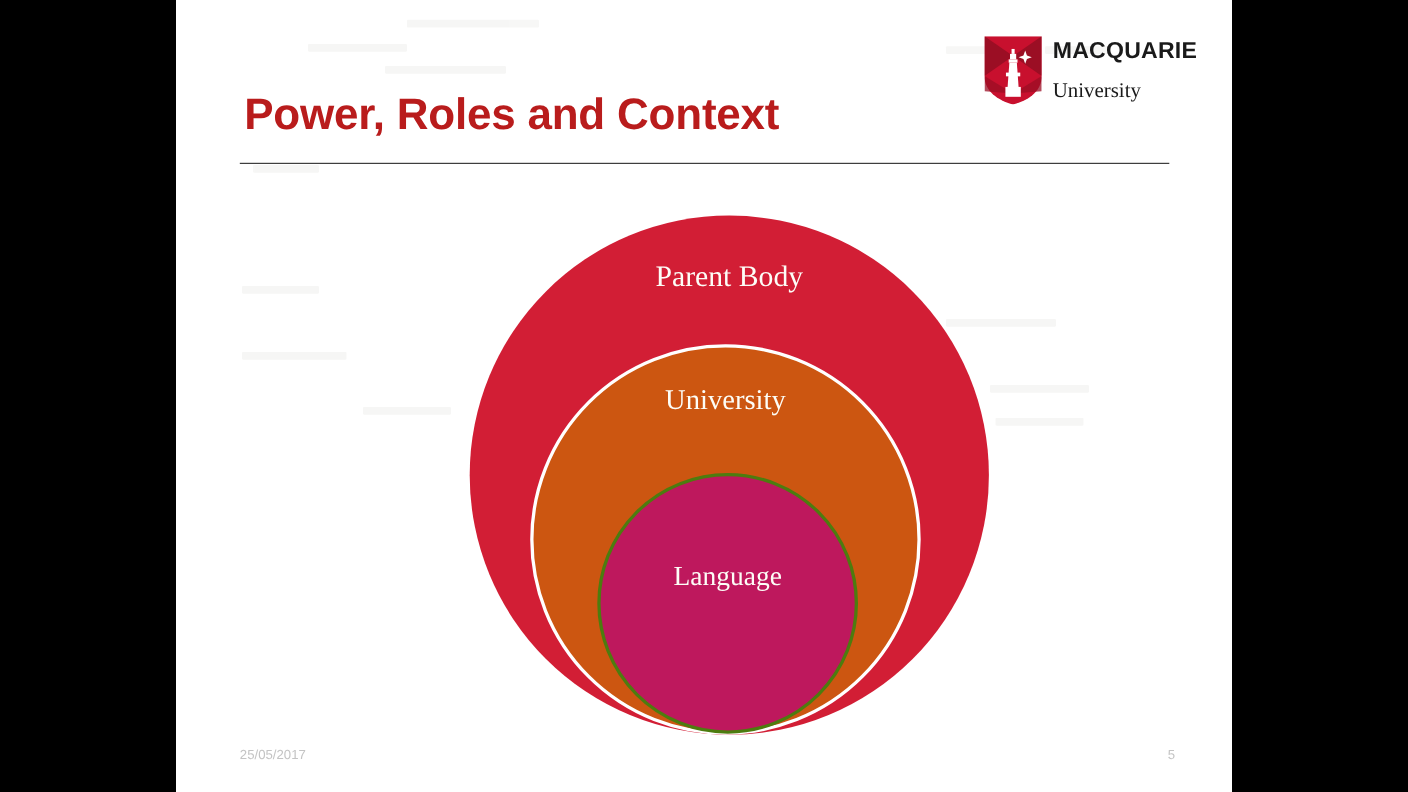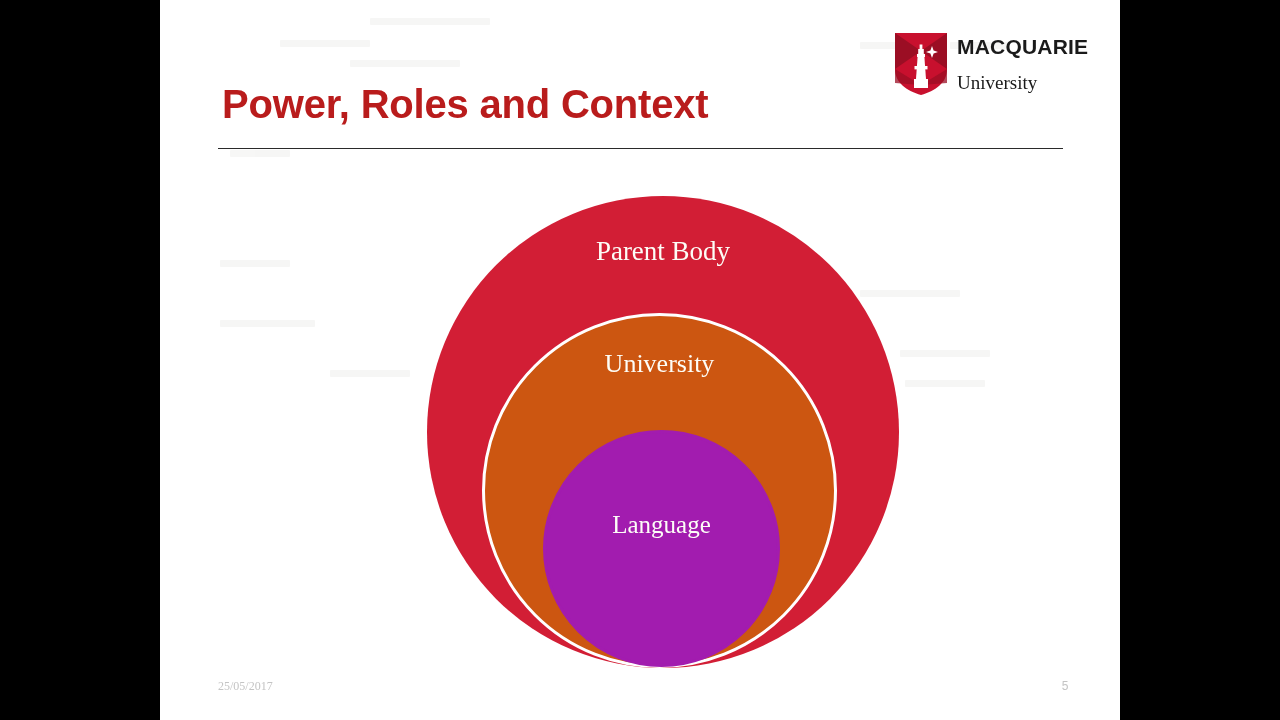--- a/index.html
+++ b/index.html
@@ -134,22 +134,22 @@
     width: 355px;
     height: 355px;
     background: #CC5611;
     border: 3px solid #ffffff;
   }
   #ring-centre {
     left: 367px;           
     top: 430px;
     width: 237px;
     height: 237px;
-    background: #a21caf;
-    border: 3px solid #a21caf;
+    background: #be185d;
+    border: 3px solid #4d7c0f;
   }
 
   .ring-label {
     position: absolute;
     width: 100%;
     text-align: center;
     color: #fdfdf7;
     font-family: "Liberation Serif", serif;
     font-weight: normal;
     line-height: 1.18;
@@ -167,21 +167,21 @@
     top: 77px;
     font-size: 25px;
   }
   .label-line { display: block; }
 
   
   #footer-date {
     position: absolute;
     left: 58px;            
     top: 679px;
-    font-family: Liberation Serif, serif;
+    font-family: Liberation Sans, sans-serif;
     font-size: 12px;
     color: #c4c4c4;
   }
   #footer-page {
     position: absolute;
     left: 890px;           
     top: 679px;
     width: 30px;
     text-align: center;
     font-family: "Liberation Sans", sans-serif;

